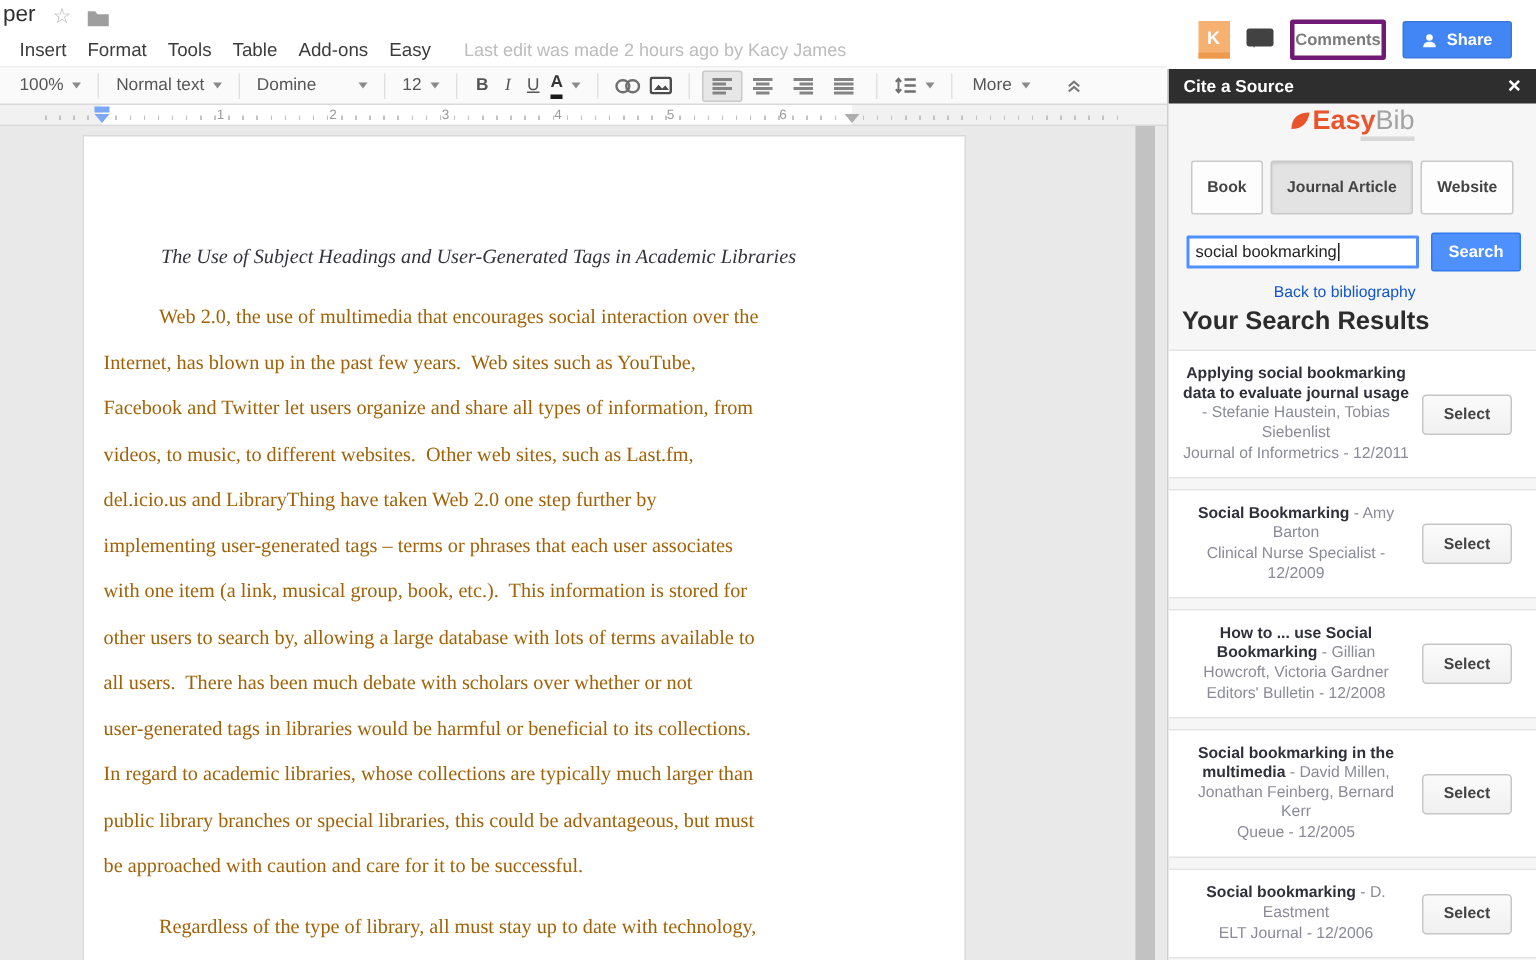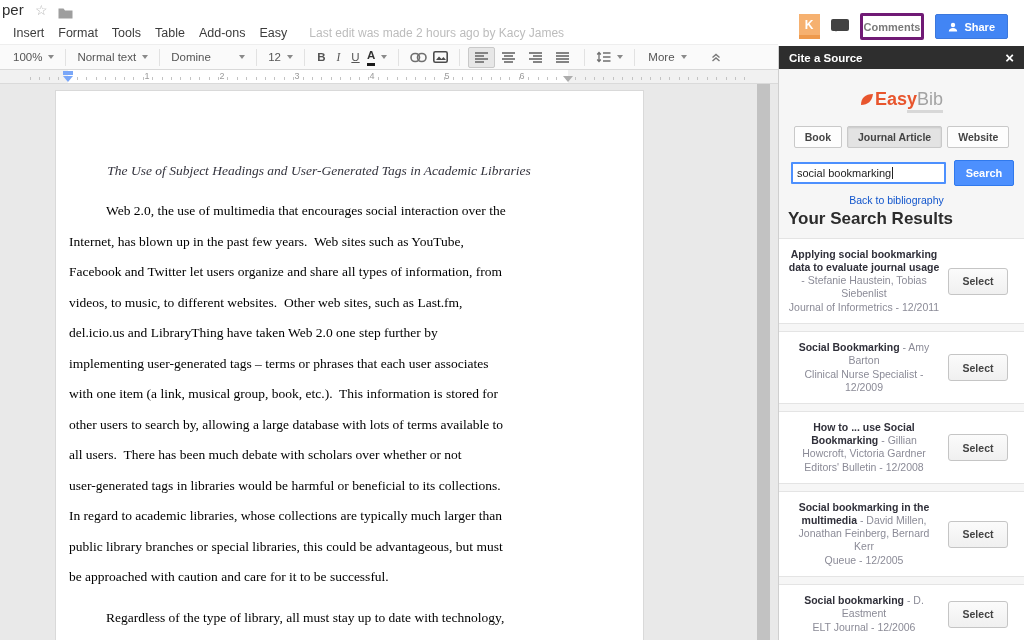--- a/index.html
+++ b/index.html
@@ -74,38 +74,38 @@
     border-left:5px solid transparent; border-right:5px solid transparent; border-top:6px solid #adadad; }
 
   
   .docarea { position:absolute; left:0; top:84px; width:778px; bottom:0; background:#e9e9e9; overflow:hidden; }
   .page { position:absolute; left:55px; top:6px; width:589px; height:560px; background:#fff;
     border:1px solid #d9d9d9; border-bottom:none; box-sizing:border-box; padding:64px 0 0 13px; overflow:hidden; }
   .doc-title-line { width:500px; text-align:center; font-style:italic;
     font-family:"Liberation Serif", serif; font-size:13.5px; color:#33333d;
     height:31px; line-height:31px; margin-bottom:10px; white-space:pre; }
   .doc-line { white-space:pre; overflow:hidden; width:508px; height:30.5px; line-height:30.5px;
-    font-family:"Liberation Serif", serif; font-size:13.5px; color:#000000; }
+    font-family:"Liberation Serif", serif; font-size:13.5px; color:#a16207; }
   .doc-line.indent { padding-left:37px; }
   .doc-line.para-start { margin-top:10px; }
   .doc-scrollbar { position:absolute; right:8px; top:0; bottom:0; width:13px; background:#c2c2c2; }
 
   
   .sidebar { position:absolute; left:778px; top:46px; width:246px; bottom:0;
     background:#f6f6f6; border-left:1px solid #cfcfcf; box-sizing:border-box; overflow:hidden; }
   .sb-header { height:23px; background:#2e2e2e; color:#fff; display:flex; align-items:center;
     padding:0 10px; font-size:11.5px; font-weight:bold; }
   .sb-close { margin-left:auto; font-size:15px; color:#fff; line-height:15px; cursor:default; }
-  .sb-logo { text-align:center; margin-top:20px; font-size:18px; position:relative; height:24px; }
+  .sb-logo { text-align:center; margin-top:1px; font-size:18px; position:relative; height:24px; }
   .logo-easy { color:#e8552d; font-weight:bold; }
   .logo-bib { color:#a3a3a3; }
   .logo-leaf { display:inline-block; vertical-align:-1px; margin-right:1px; }
   .logo-sub { position:absolute; left:128px; top:21px; width:36px; height:3px; background:#d8d8d8; }
   .sb-tabs { display:flex; justify-content:center; gap:5px; margin-top:13px; }
-  .sb-tab { height:22px; padding:0 10px; background:#fdfdfd; border:1px solid #c9c9c9; border-radius:2px;
+  .sb-tab { height:36px; padding:0 10px; background:#fdfdfd; border:1px solid #c9c9c9; border-radius:2px;
     font-size:10.5px; font-weight:bold; color:#444; display:flex; align-items:center; box-sizing:border-box; }
   .sb-tab.active { background:#e3e3e3; box-shadow:inset 0 1px 2px rgba(0,0,0,.12); }
   .sb-search { display:flex; align-items:center; margin:12px 10px 0 12px; gap:8px; }
   .sb-input { flex:1; height:22px; background:#fff; border:2px solid #4d90fe; border-radius:1px;
     font-size:11px; color:#222; padding:0 4px; display:flex; align-items:center; box-sizing:border-box; }
   .caret-bar { width:1px; height:12px; background:#222; margin-left:1px; }
   .sb-search-btn { width:58px; height:24px; background:#4d90fe; border:1px solid #3079ed; border-radius:2px;
     color:#fff; font-weight:bold; font-size:11px; display:flex; align-items:center; justify-content:center; flex:none; }
   .sb-back { text-align:center; padding-right:10px; margin-top:8px; font-size:10.5px; color:#1155cc; }
   .sb-results-heading { font-size:17px; font-weight:bold; color:#2c2c2c; padding-left:9px; margin-top:3px; }

